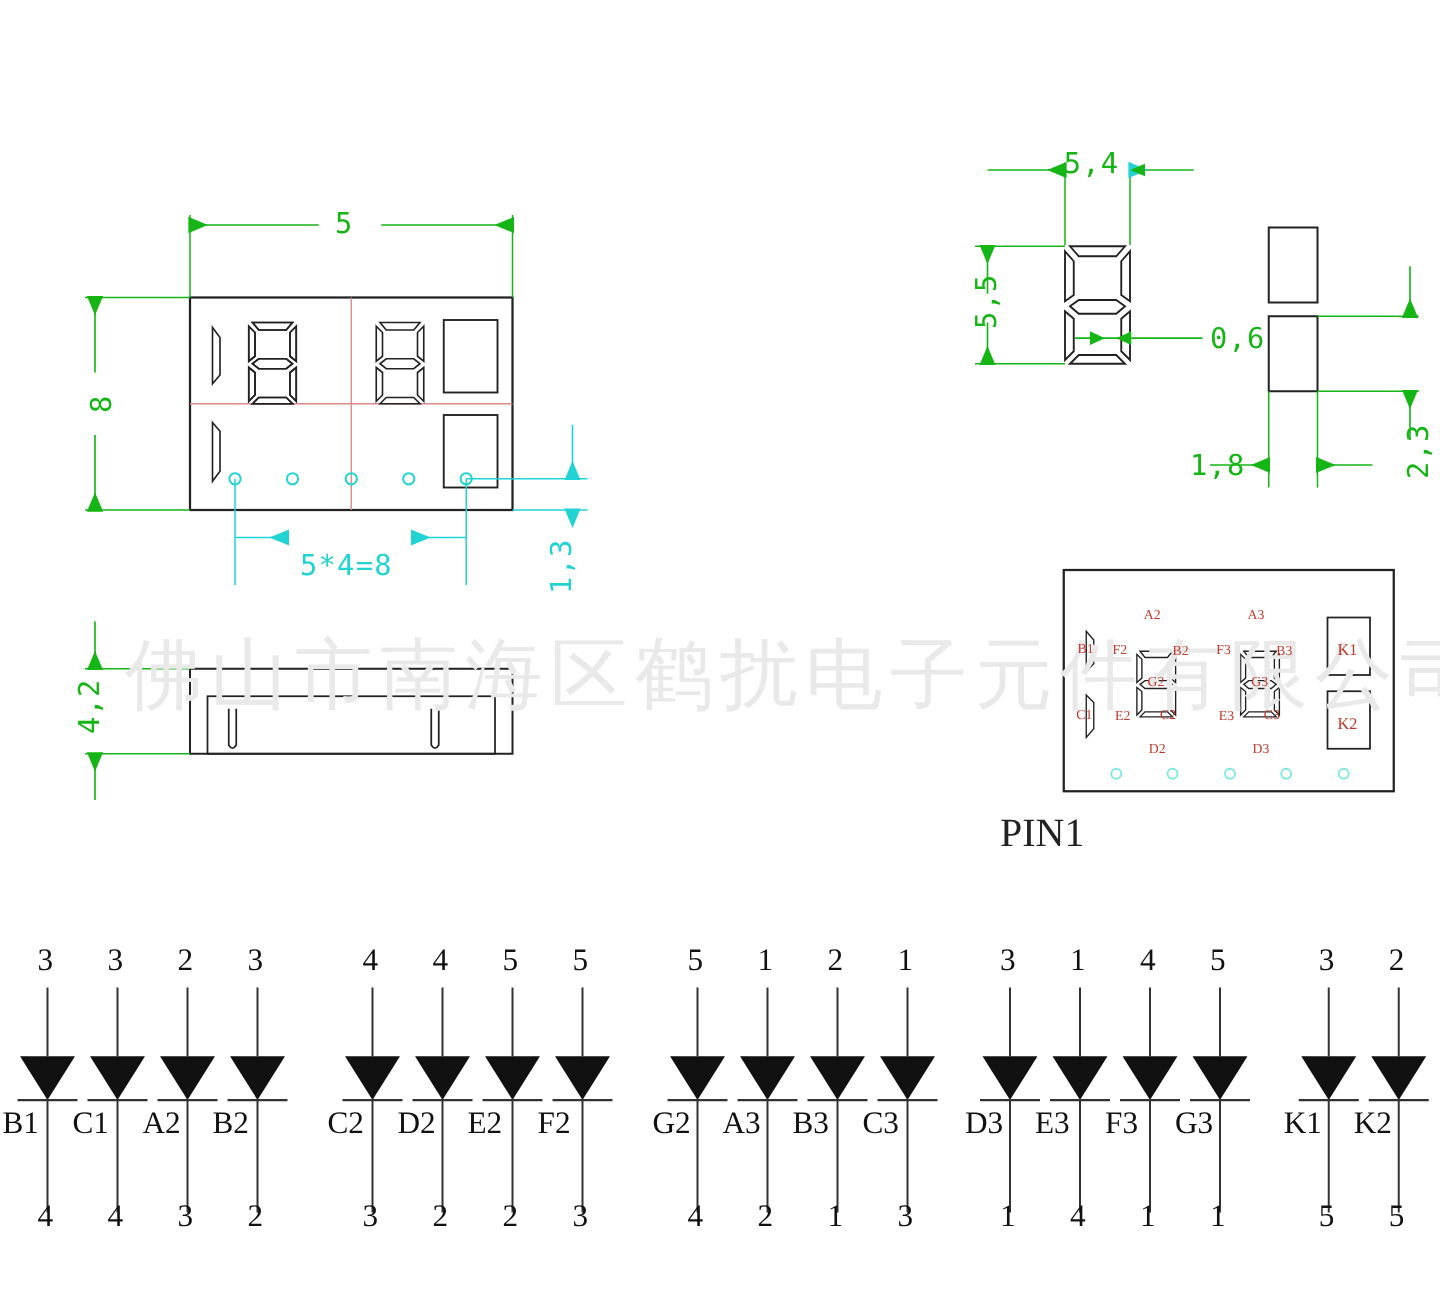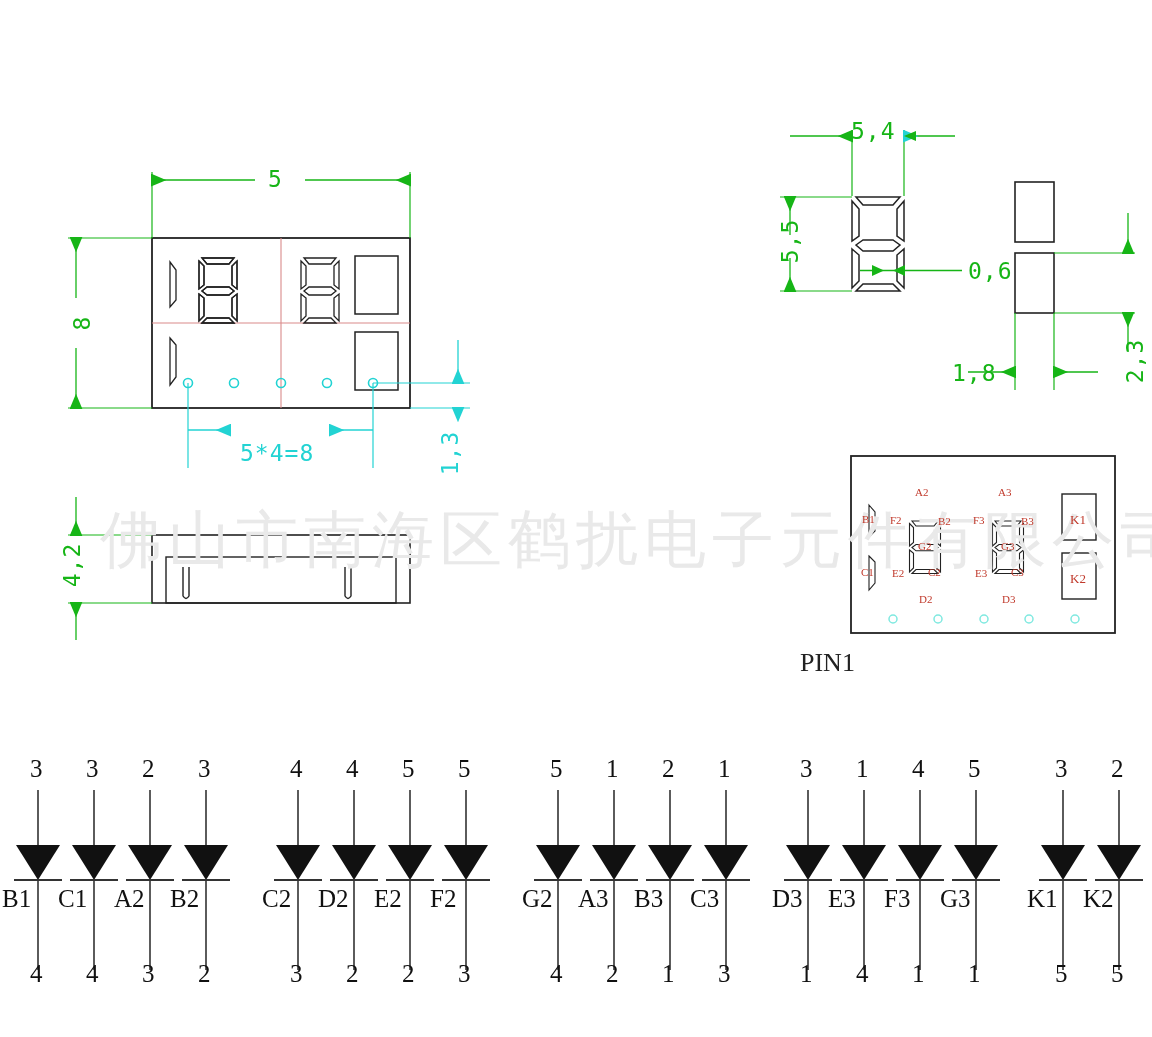--- a/index.html
+++ b/index.html
@@ -43,21 +43,21 @@
     font-size:11px;
     color:#c0392b;
     white-space:nowrap;
     pointer-events:none;
   }
 
   .pin1 {
     position:absolute;
     left:800px; top:648px;
     font-family:"Liberation Serif", serif;
-    font-size:26px;
+    font-size:32px;
     color:#222;
   }
 
   .dlabel {
     position:absolute;
     font-family:"Liberation Serif", serif;
     font-size:25px;
     color:#111;
     white-space:nowrap;
   }

